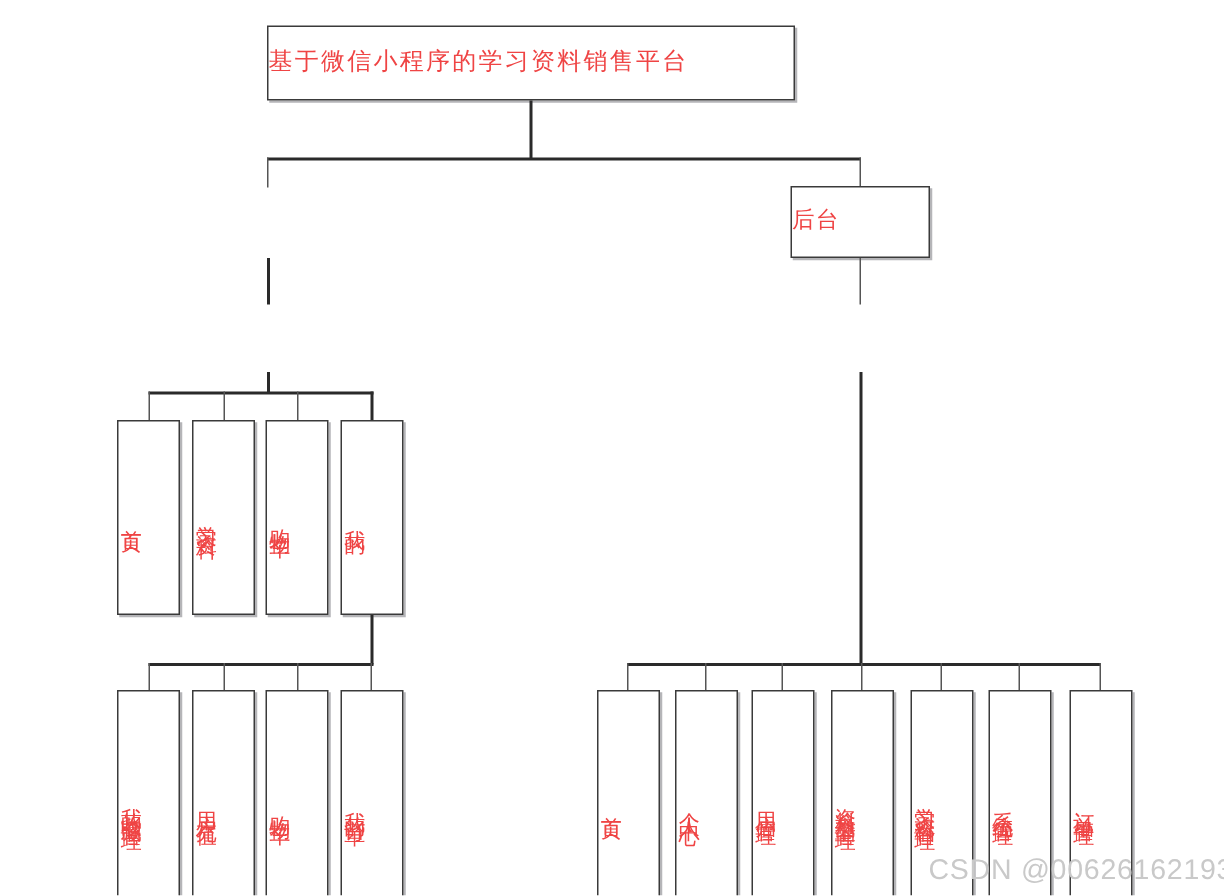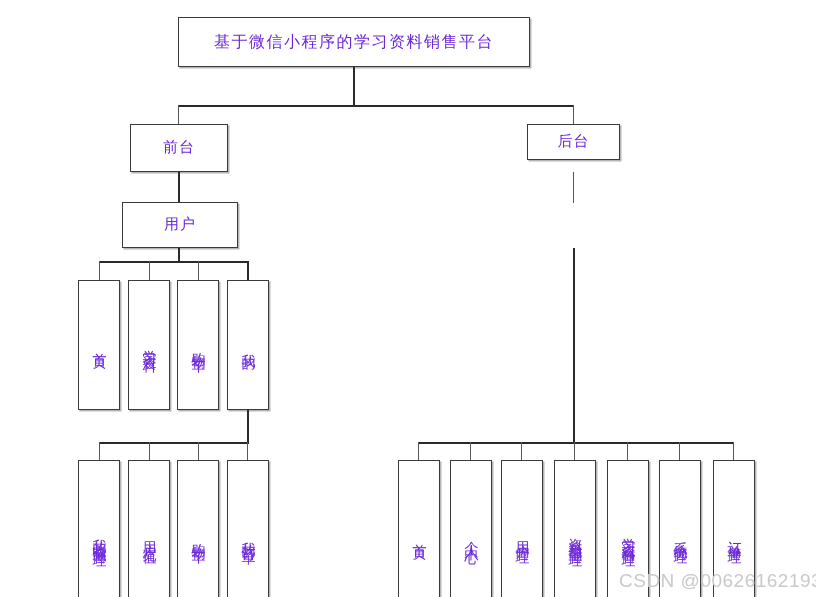--- a/index.html
+++ b/index.html
@@ -15,22 +15,22 @@
     font-family: "Liberation Serif", "DejaVu Serif", serif;
     overflow: hidden;
   }
   .node {
     position: absolute;
     box-sizing: border-box;
     border: 1px solid #3a3a3a;
     background: #ffffff;
     display: flex;
     align-items: center;
-    justify-content: center;
-    color: #6d28d9;
+    justify-content: flex-start;
+    color: #ef4444;
     line-height: 1.18;
   }
   .node.shadow {
     box-shadow: 1.5px 1.5px 0 0 rgba(120,120,125,0.55);
   }
   .node .lbl {
     display: block;
     text-align: center;
   }
   
@@ -79,28 +79,22 @@
 
   <div class="node h title shadow" style="left:178px; top:17px; width:352px; height:50px;">
     <span class="lbl">基于微信小程序的学习资料销售平台</span>
   </div>
 
   <div class="line v" style="left:353px; top:67px; width:2px; height:39px;"></div>
   <div class="line h" style="left:178px; top:105px; width:396px; height:2px;"></div>
   <div class="line thin v" style="left:178px; top:105px; width:1px; height:20px;"></div>
   <div class="line thin v" style="left:573px; top:105px; width:1px; height:20px;"></div>
 
-  <div class="node h shadow" style="left:130px; top:124px; width:98px; height:48px;">
-    <span class="lbl">前台</span>
-  </div>
   <div class="line v" style="left:178px; top:172px; width:2px; height:31px;"></div>
 
-  <div class="node h shadow" style="left:122px; top:202px; width:116px; height:46px;">
-    <span class="lbl">用户</span>
-  </div>
 
   <div class="line v" style="left:178px; top:248px; width:2px; height:14px;"></div>
   <div class="line h" style="left:99px; top:261px; width:150px; height:2px;"></div>
   <div class="line thin v" style="left:99px; top:261px; width:1px; height:20px;"></div>
   <div class="line thin v" style="left:149px; top:261px; width:1px; height:20px;"></div>
   <div class="line thin v" style="left:198px; top:261px; width:1px; height:20px;"></div>
   <div class="line v" style="left:247px; top:261px; width:2px; height:20px;"></div>
 
   <div class="node v shadow" style="left:78px; top:280px; width:42px; height:130px;">
     <span class="lbl">首页</span>
@@ -128,21 +122,21 @@
   <div class="node v shadow" style="left:128px; top:460px; width:42px; height:152px;">
     <span class="lbl">用户充值</span>
   </div>
   <div class="node v shadow" style="left:177px; top:460px; width:42px; height:152px;">
     <span class="lbl">购物车</span>
   </div>
   <div class="node v shadow" style="left:227px; top:460px; width:42px; height:152px;">
     <span class="lbl">我的订单</span>
   </div>
 
-  <div class="node h shadow" style="left:527px; top:124px; width:93px; height:36px;">
+  <div class="node h shadow" style="left:527px; top:124px; width:93px; height:48px;">
     <span class="lbl">后台</span>
   </div>
   <div class="line thin v" style="left:573px; top:172px; width:1px; height:31px;"></div>
 
 
   <div class="line v" style="left:573px; top:248px; width:2px; height:195px;"></div>
   <div class="line h" style="left:418px; top:442px; width:316px; height:2px;"></div>
   <div class="line thin v" style="left:418px; top:442px; width:1px; height:19px;"></div>
   <div class="line thin v" style="left:470px; top:442px; width:1px; height:19px;"></div>
   <div class="line thin v" style="left:521px; top:442px; width:1px; height:19px;"></div>

